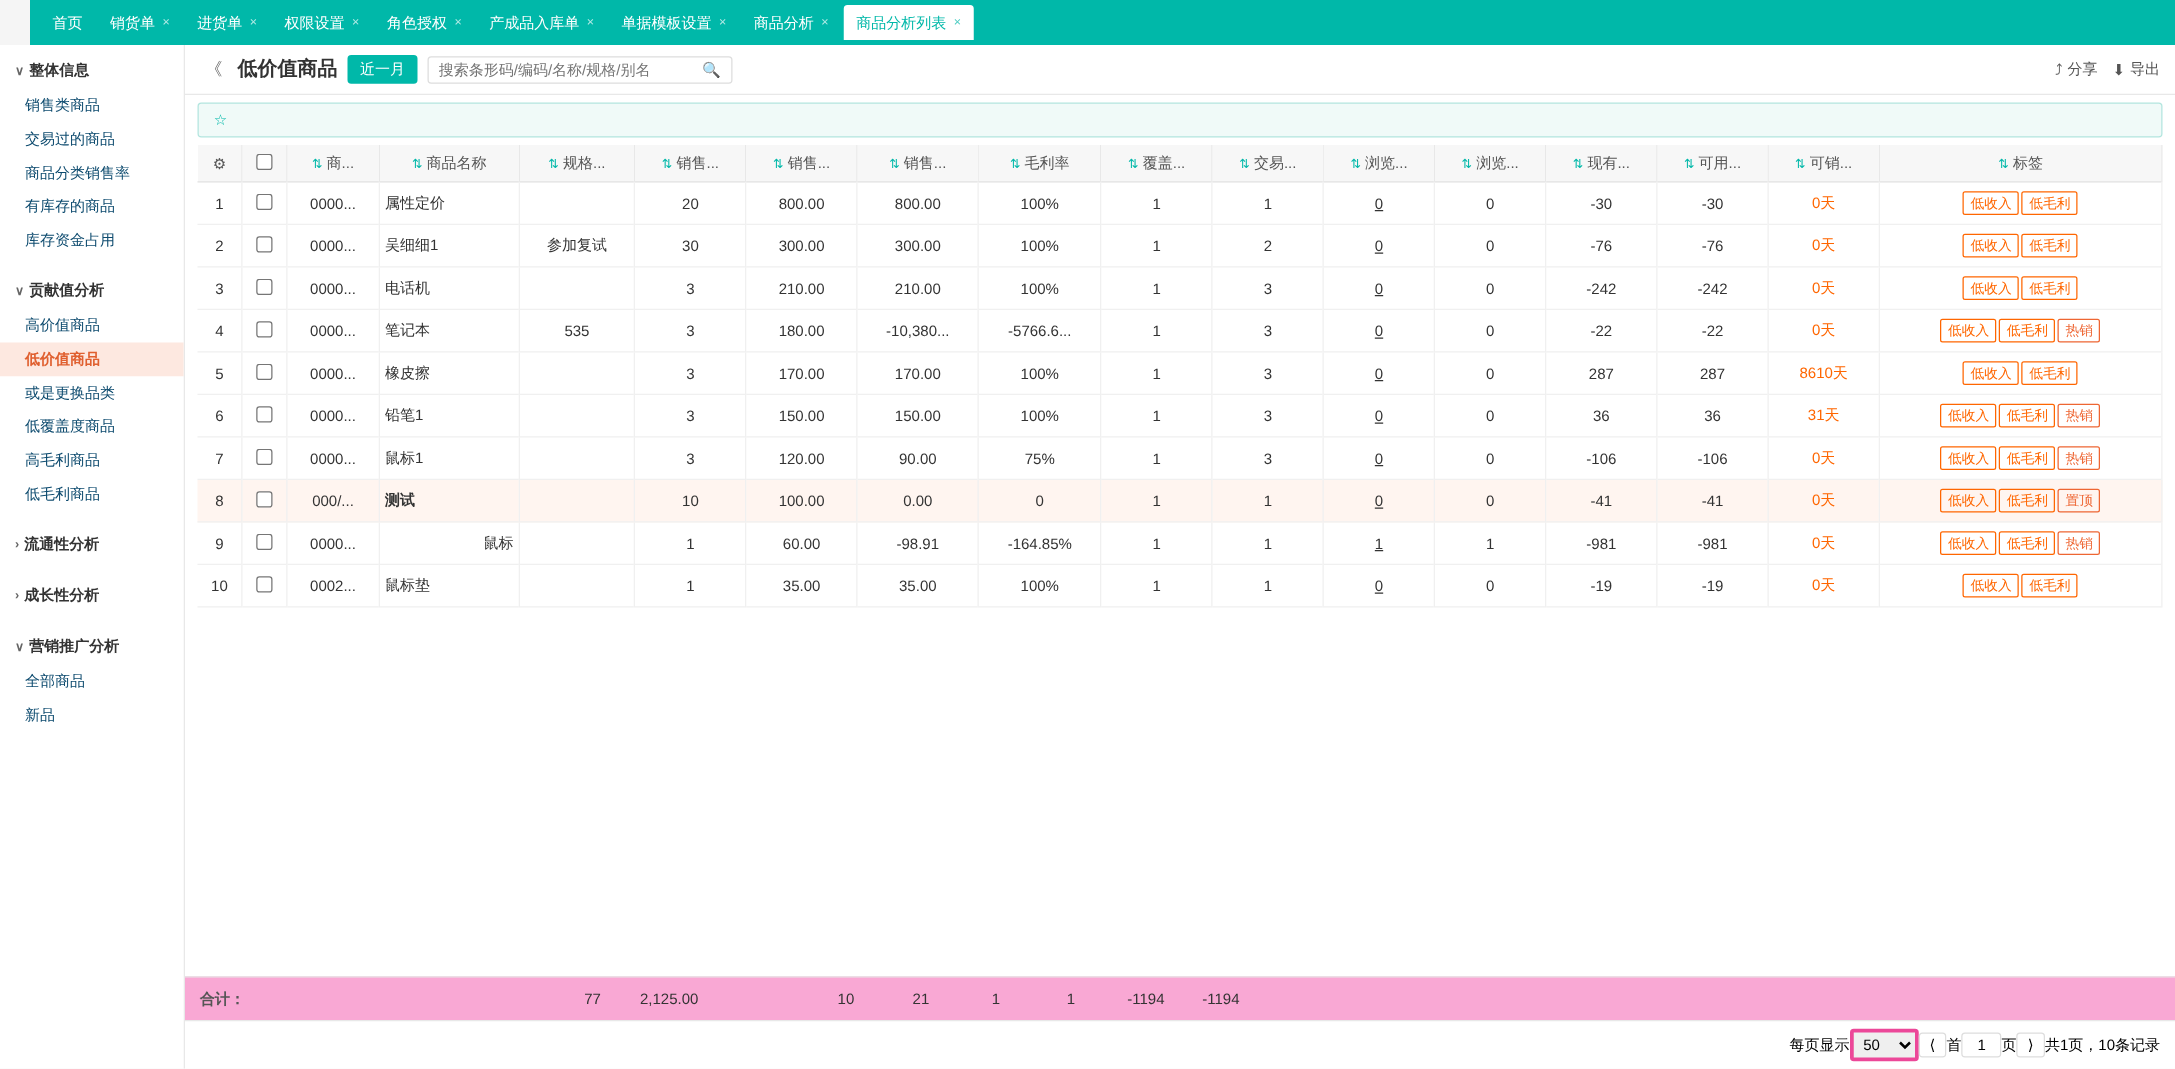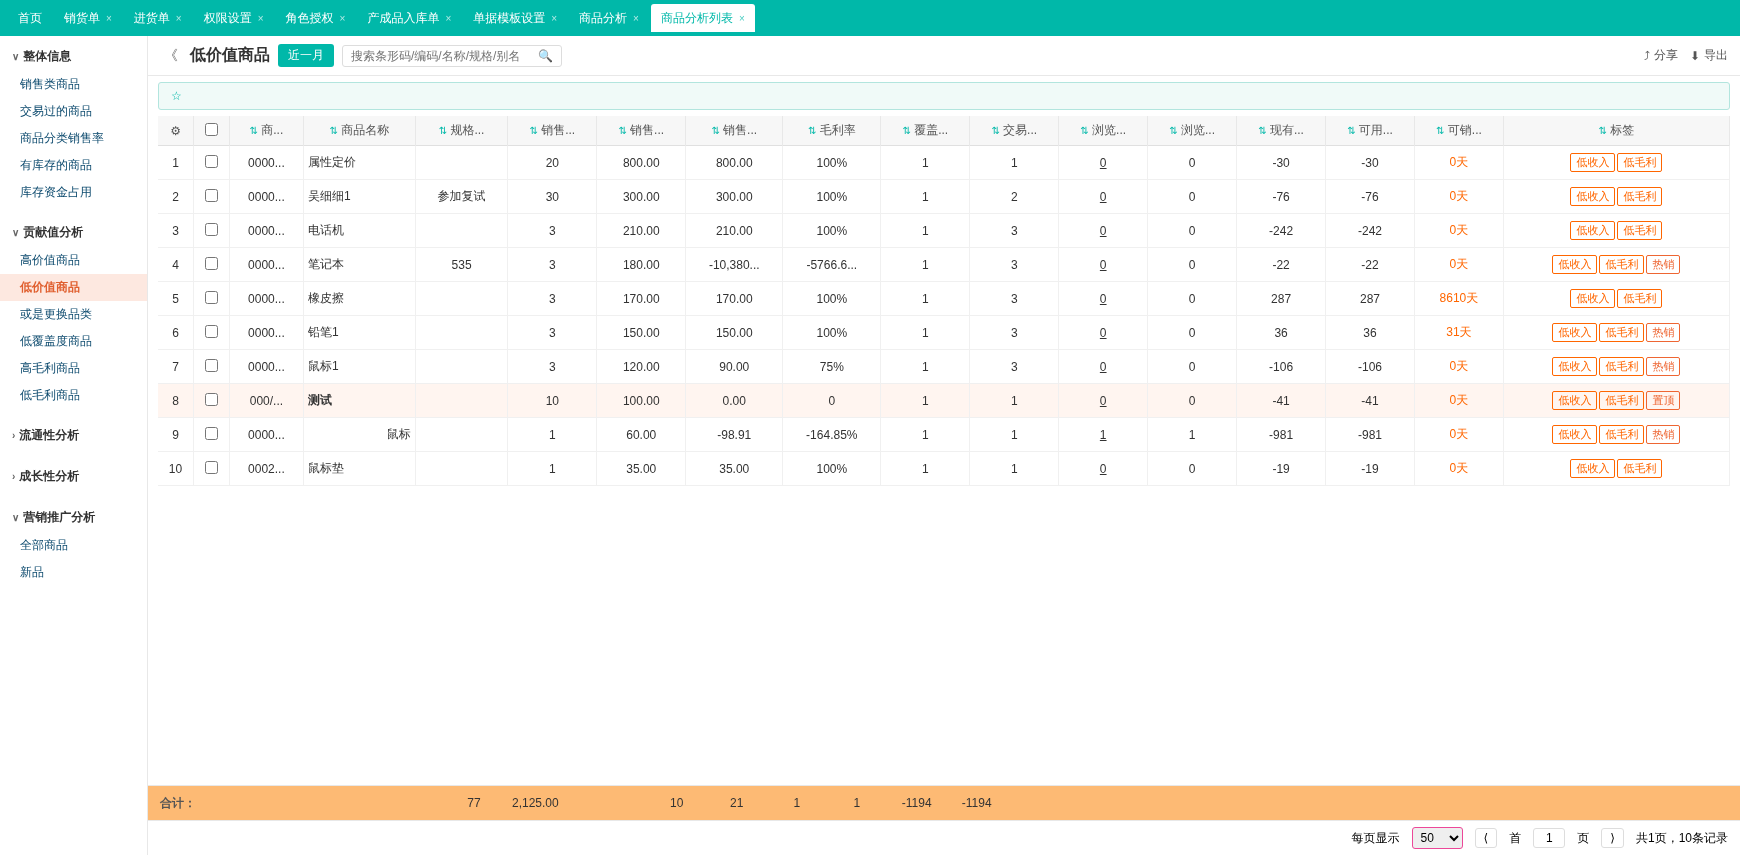--- a/index.html
+++ b/index.html
@@ -6,20 +6,21 @@
     body { background: #f5f5f5; overflow: hidden; }
 
     
     .top-nav {
       height: 36px;
       background: #00b8a9;
       display: flex;
       align-items: center;
       padding: 16px 8px;
       gap: 2px;
+      margin-left: 24px;
     }
     .nav-item {
       color: #fff;
       padding: 4px 10px;
       cursor: pointer;
       white-space: nowrap;
       border-radius: 3px 3px 0 0;
       display: flex;
       align-items: center;
       gap: 4px;
@@ -100,21 +101,21 @@
       padding: 3px 10px;
       cursor: pointer;
       font-size: 12px;
     }
     .search-input-wrap {
       display: flex;
       border: 1px solid #ddd;
       border-radius: 3px;
       padding: 3px 8px;
       gap: 4px;
-      width: 220px;
+      width: 244px;
     }
     .search-input-wrap input {
       border: none;
       outline: none;
       font-size: 12px;
       width: 100%;
       color: #999;
     }
     .search-icon { color: #00b8a9; cursor: pointer; }
     .header-actions {
@@ -192,21 +193,21 @@
       border-radius: 2px;
       font-size: 11px;
       margin: 1px;
     }
     .tag-orange { color: #ff6600; border: 1px solid #ff6600; }
     .tag-red { color: #e63; border: 1px solid #e63; }
     .underline-link { text-decoration: underline; color: #333; cursor: pointer; }
 
     
     .footer-bar {
-      background: #fdba74;
+      background: #f9a8d4;
       border-top: 1px solid #e8e8e8;
       padding: 6px 12px;
       display: flex;
       align-items: center;
       gap: 8px;
     }
     .footer-label { color: #555; font-weight: bold; }
     .footer-cells {
       display: flex;
       gap: 0;
@@ -219,25 +220,25 @@
       color: #333;
     }
 
     
     .pagination-bar {
       border-top: 1px solid #e8e8e8;
       padding: 6px 12px;
       display: flex;
       align-items: center;
       justify-content: flex-end;
-      gap: 12px;
+      gap: 0;
       background: #fff;
     }
     .pagination-bar select {
-      border: 1px solid #ec4899;
+      border: 3px solid #ec4899;
       border-radius: 3px;
       padding: 2px 4px;
       font-size: 12px;
     }
     .page-btn {
       border: 1px solid #ddd;
       background: #fff;
       padding: 2px 8px;
       cursor: pointer;
       border-radius: 3px;

